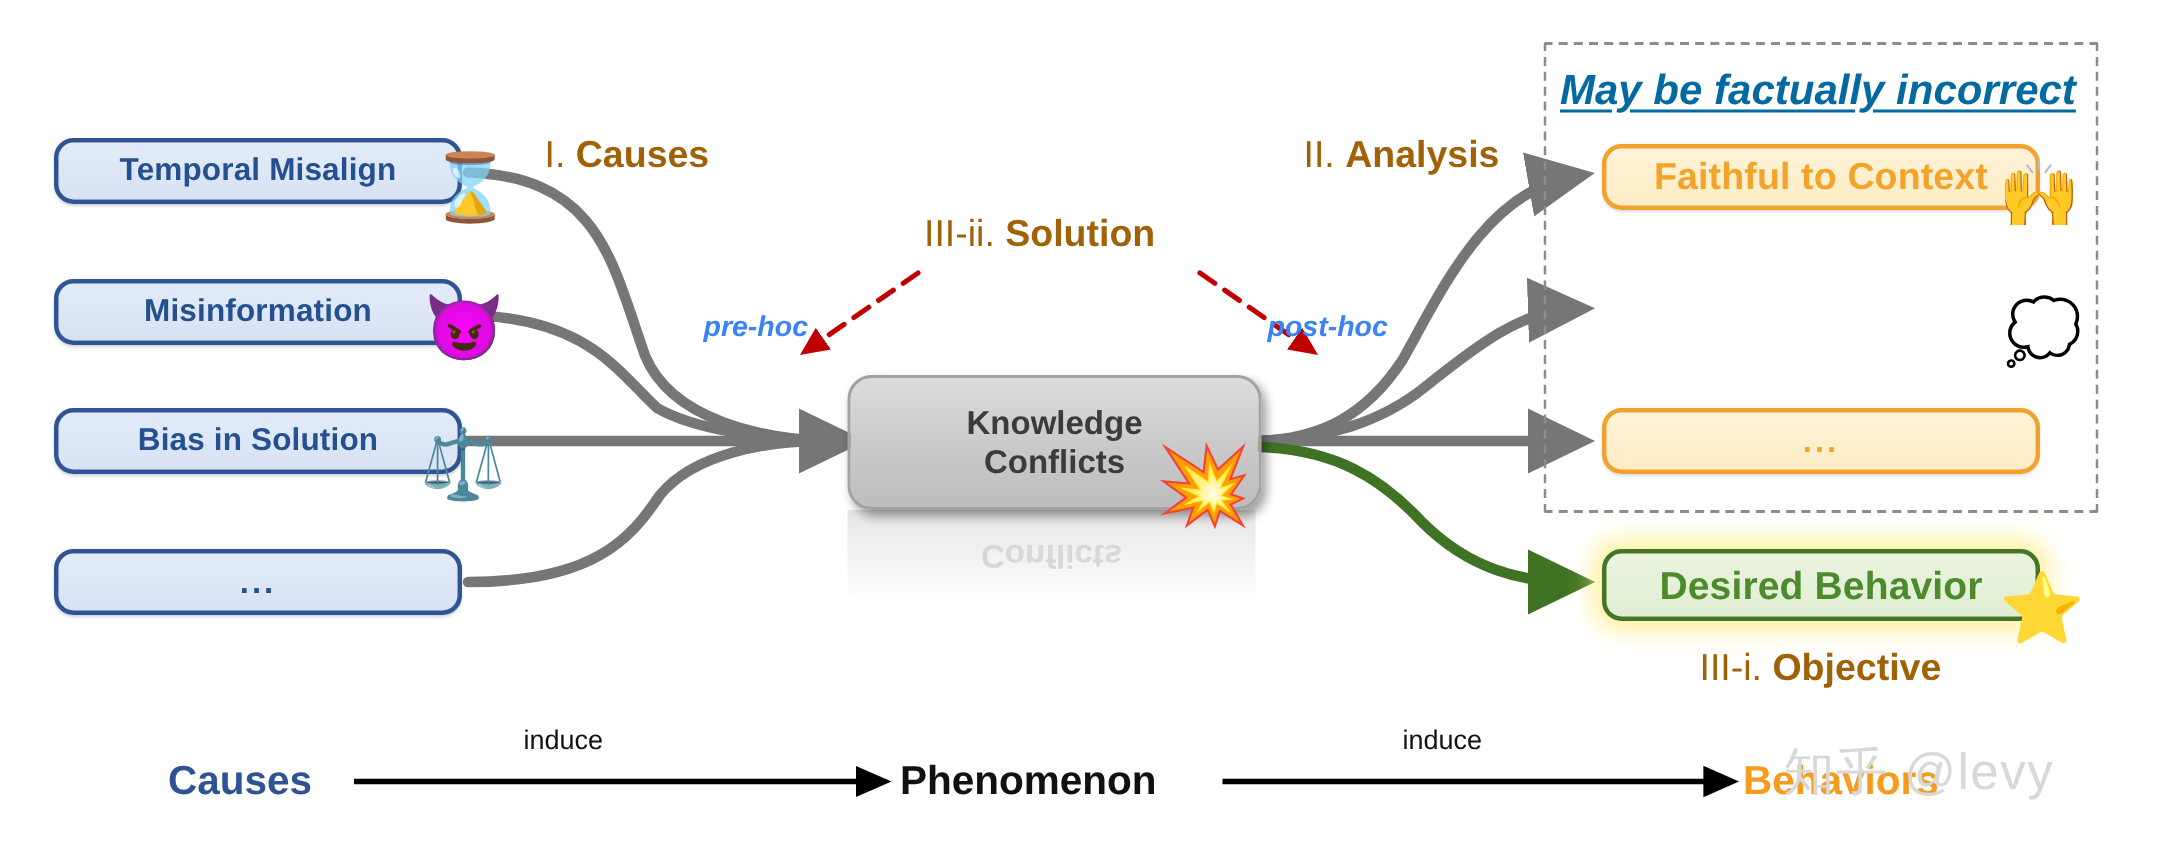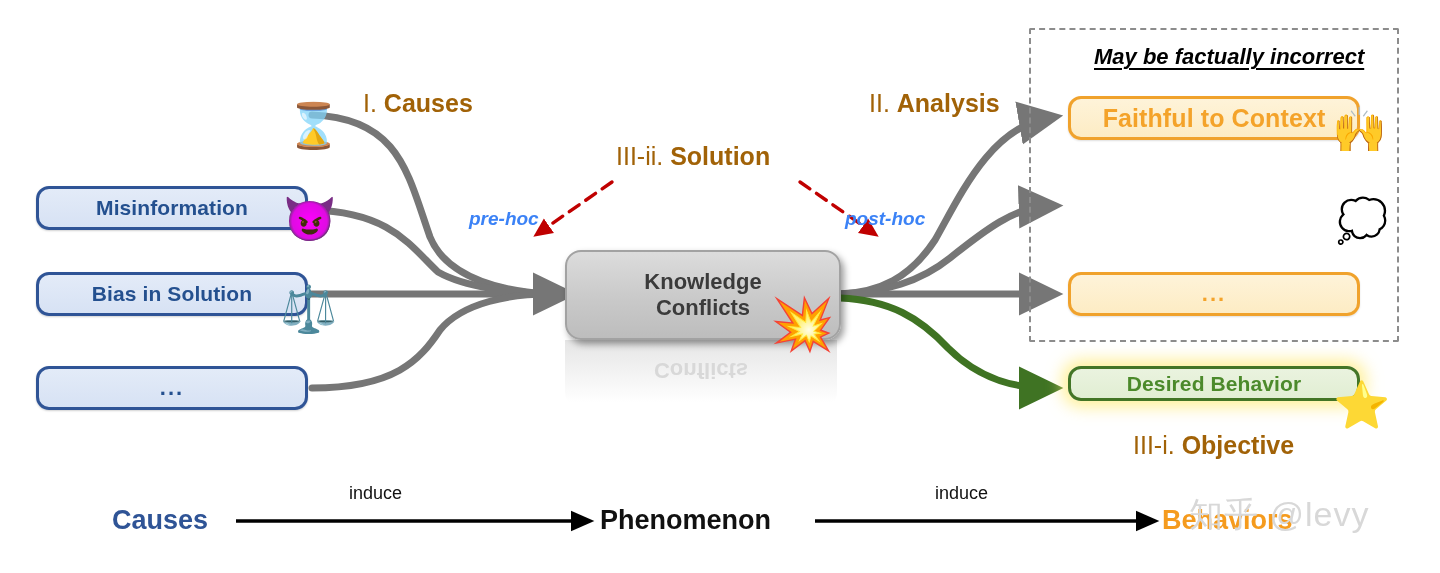--- a/index.html
+++ b/index.html
@@ -40,26 +40,26 @@
     border-radius:13px;
     background:linear-gradient(180deg,#fef3d9 0%, #fdecc4 100%);
     color:#F4A32A;
     font-size:25px;
     box-shadow:0 1px 2px rgba(0,0,0,.13);
   }
   .behav.dots{font-size:22px;letter-spacing:2px;}
 
   
   .desired{
-    width:292px;height:35px;
+    width:292px;height:48px;
     border:3px solid #437526;
     border-radius:13px;
     background:linear-gradient(180deg,#eaf3df 0%, #e1eed3 100%);
     color:#4C8A2B;
-    font-size:21px;
+    font-size:26px;
     box-shadow:0 0 16px 6px rgba(255,235,120,.75);
   }
 
   
   .center-box{
     position:absolute;
     left:565px;top:250px;width:272px;height:86px;
     border:2px solid #A2A2A2;
     border-radius:16px;
     background:linear-gradient(180deg,#dcdcdc 0%, #c9c9c9 55%, #bdbdbd 100%);
@@ -81,23 +81,23 @@
     color:#d8d8d8;font-weight:bold;font-size:22px;
   }
 
   
   .dash-frame{
     position:absolute;left:1029px;top:28px;width:366px;height:310px;
     border:2.5px dashed #8c8c8c;
     border-radius:2px;
   }
   .dash-caption{
-    position:absolute;left:1094px;top:44px;
-    font-size:22px;font-style:italic;font-weight:bold;
-    color:#000000;text-decoration:underline;
+    position:absolute;left:1040px;top:44px;
+    font-size:28px;font-style:italic;font-weight:bold;
+    color:#0369a1;text-decoration:underline;
     text-underline-offset:4px;
   }
 
   
   .cap{position:absolute;font-size:25px;color:#a16207;white-space:nowrap;}
   .cap b{font-weight:bold;}
   .cap .rn{font-weight:normal;}
 
   
   .hoc{
@@ -166,20 +166,23 @@
     </g>
     <path d="M840,298 C890,300 920,318 948,348 C980,380 1015,388 1048,388" fill="none" stroke="#3F7323" stroke-width="7" stroke-linecap="round" marker-end="url(#ahGreen)"></path>
 
     <path d="M612,182 L540,232" fill="none" stroke="#C00000" stroke-width="3.4" stroke-dasharray="12 8" stroke-linecap="round" marker-end="url(#ahRed)"></path>
     <path d="M800,182 L872,232" fill="none" stroke="#C00000" stroke-width="3.4" stroke-dasharray="12 8" stroke-linecap="round" marker-end="url(#ahRed)"></path>
 
     <path d="M236,521 L585,521" fill="none" stroke="#000" stroke-width="3.6" marker-end="url(#ahBlack)"></path>
     <path d="M815,521 L1150,521" fill="none" stroke="#000" stroke-width="3.6" marker-end="url(#ahBlack)"></path>
   </svg>
 
+  <div class="node cause" style="left:36px;top:92px;">
+    <span>Temporal Misalign</span>
+  </div>
   <div class="emo" style="left:286px;top:104px;font-size:44px;">⌛</div>
 
   <div class="node cause" style="left:36px;top:186px;">
     <span>Misinformation</span>
   </div>
   <div class="emo" style="left:283px;top:198px;font-size:43px;">😈</div>
 
   <div class="node cause" style="left:36px;top:272px;">
     <span>Bias in Solution</span>
   </div>

